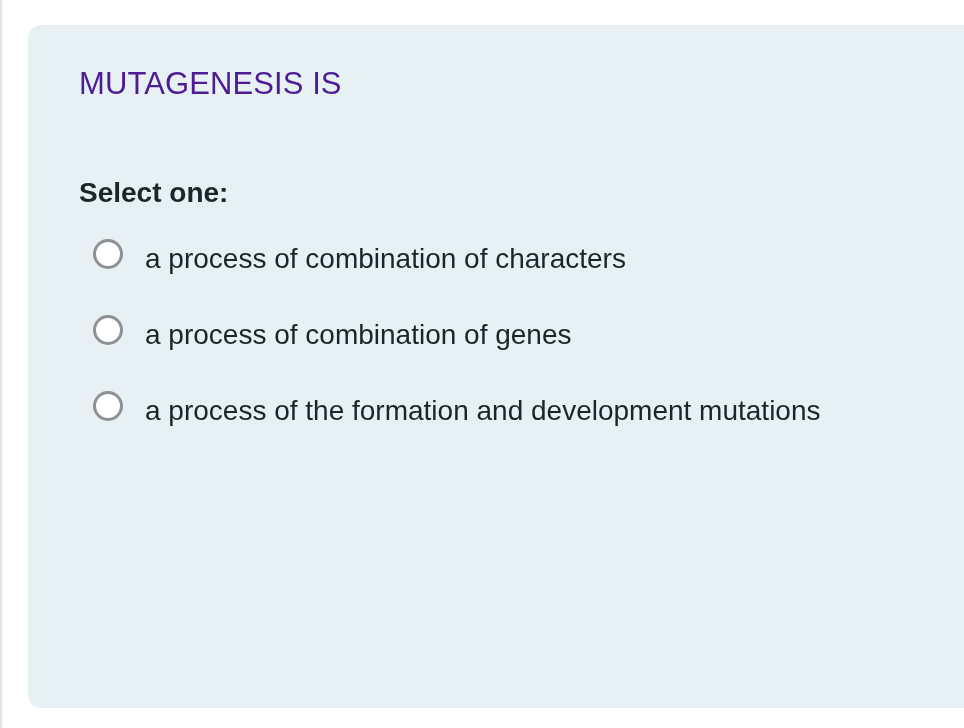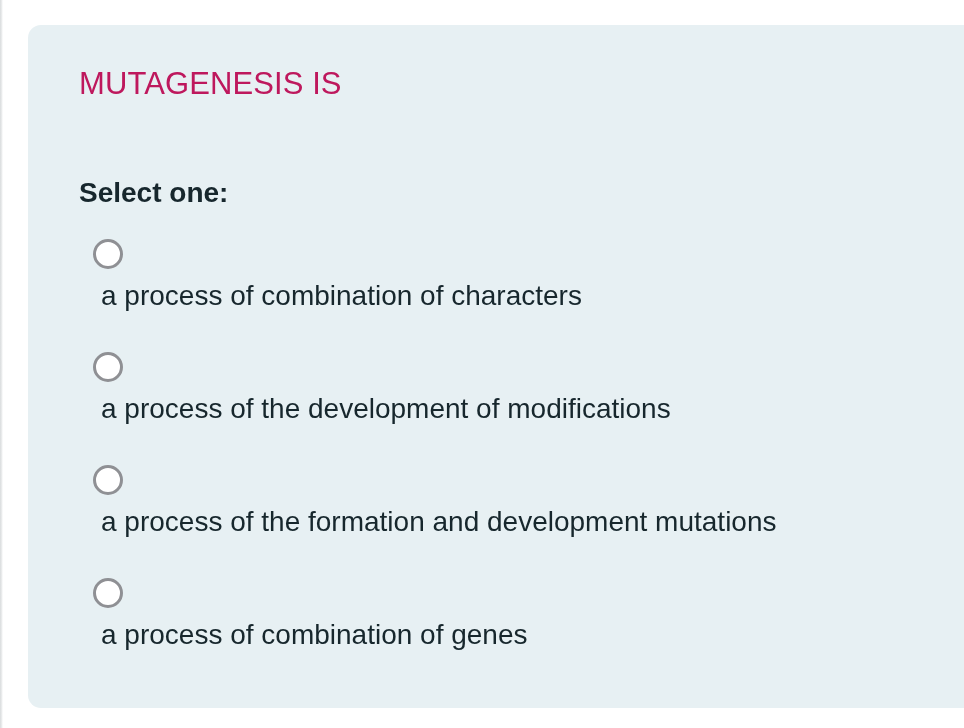--- a/index.html
+++ b/index.html
@@ -38,21 +38,21 @@
     padding: 0;
   }
 
   .question-title {
     position: absolute;
     left: 51px;                
     top: 40px;
     font-size: 31px;
     line-height: 38px;
     font-weight: 400;
-    color: #be185d;
+    color: #4c1d95;
     letter-spacing: 0.1px;
     white-space: nowrap;
   }
 
   .select-prompt {
     position: absolute;
     left: 51px;
     top: 150px;                
     font-size: 28px;
     line-height: 36px;
@@ -68,21 +68,20 @@
     margin: 0;
     padding: 0;
     list-style: none;
   }
 
   .option-row {
     display: flex;
     align-items: flex-start;
     margin: 0 0 23px 0;
     padding: 0;
-    flex-direction: column;
   }
   .option-row:last-child { margin-bottom: 0; }
 
   .radio-control {
     flex: 0 0 auto;
     width: 30px;
     height: 30px;
     margin: 7px 0 0 14px;
     box-sizing: border-box;
     border: 3px solid #8f9094;
@@ -111,29 +110,25 @@
 
   <div class="select-prompt">Select one:</div>
 
   <ul class="options-list">
 
     <li class="option-row">
       <span class="radio-control"></span>
       <span class="option-label">a process of combination of characters</span>
     </li>
 
+
     <li class="option-row">
       <span class="radio-control"></span>
-      <span class="option-label">a process of the development of modifications</span>
+      <span class="option-label">a process of combination of genes</span>
     </li>
 
     <li class="option-row">
       <span class="radio-control"></span>
       <span class="option-label">a process of the formation and development mutations</span>
     </li>
 
-    <li class="option-row">
-      <span class="radio-control"></span>
-      <span class="option-label">a process of combination of genes</span>
-    </li>
-
   </ul>
 </div>
 
 </body></html>

